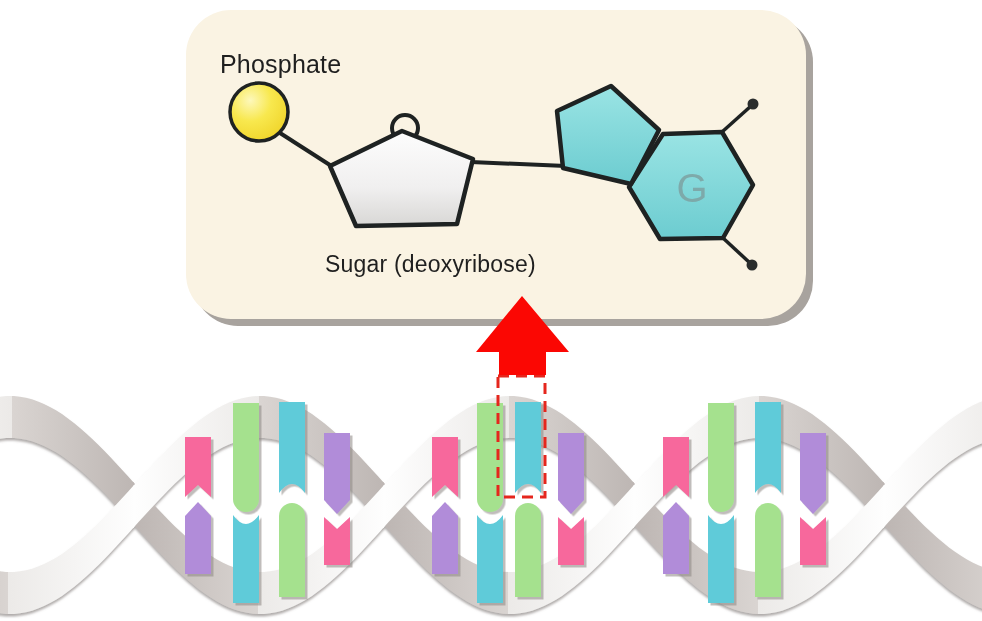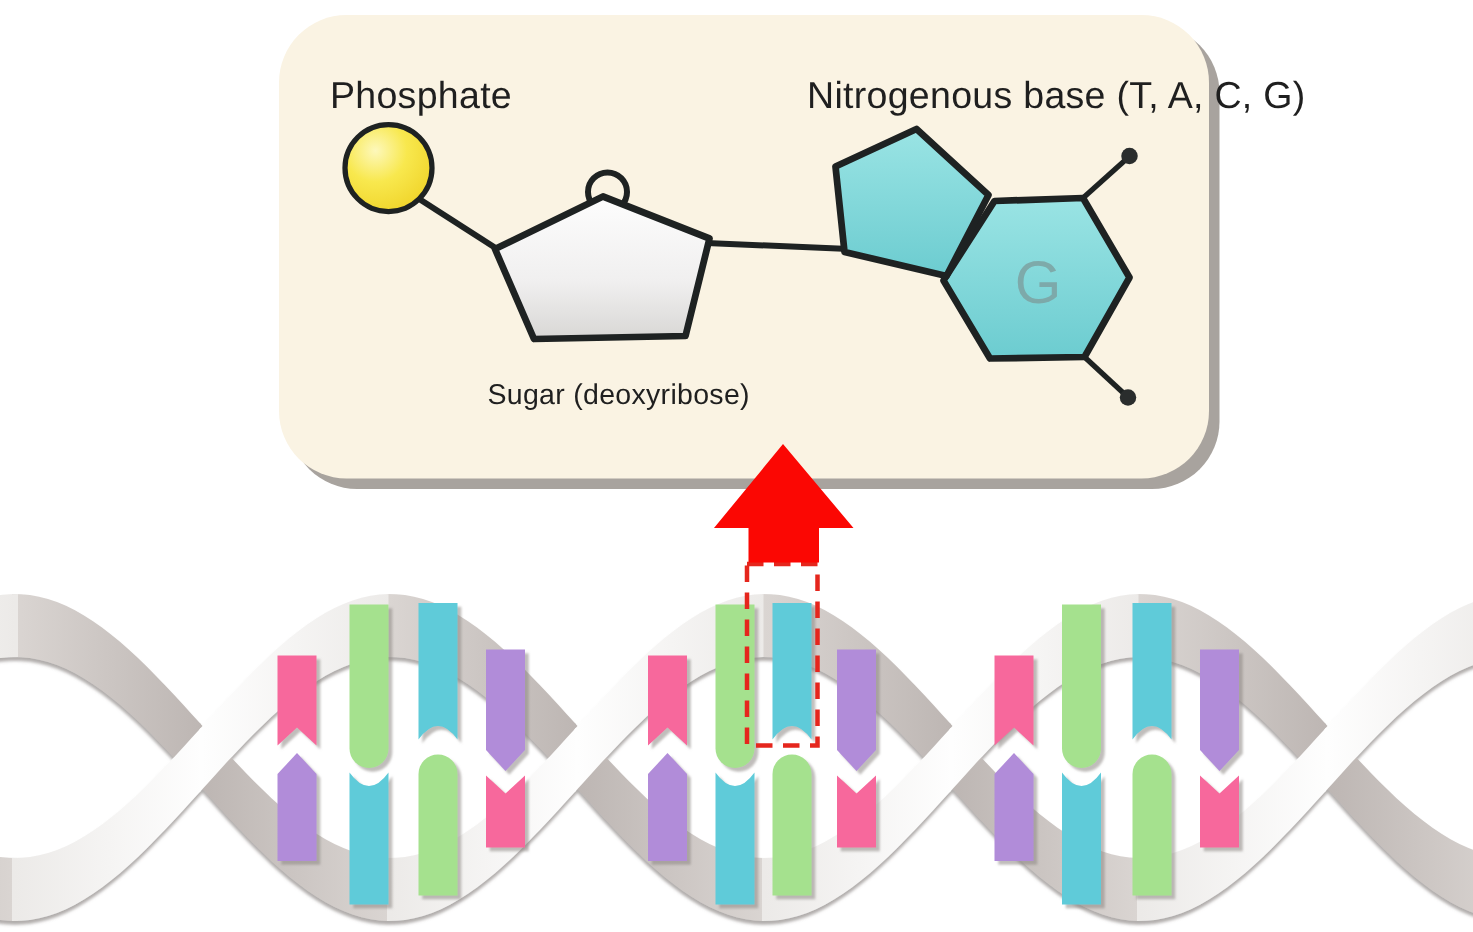--- a/index.html
+++ b/index.html
@@ -11,21 +11,21 @@
     position:absolute;left:186px;top:10px;width:620px;height:309px;
     border-radius:45px;
   }
   #scene-svg{position:absolute;left:0;top:0;width:982px;height:621px;}
   .label{
     position:absolute;color:#1f1f1f;font-size:25px;line-height:24px;
     letter-spacing:0.2px;white-space:nowrap;
   }
   .label-phosphate{left:220px;top:52px;}
   .label-base{left:538px;top:52px;}
-  .label-sugar{left:325px;top:252px;font-size:19px;}
+  .label-sugar{left:325px;top:252px;font-size:23px;}
   svg text{font-family:"Liberation Sans",sans-serif;}
 </style>
 </head>
 <body>
 
 <div class="scene">
 
   <div class="panel" style="background: rgb(250, 243, 227); box-shadow: rgb(168, 163, 158) 7px 7px 0px 0px;"></div>
 
   <svg id="scene-svg" viewBox="0 0 982 621">
@@ -193,16 +193,15 @@
         <circle cx="753" cy="104" r="5.5" fill="#2a2d2d"></circle>
         <line x1="723" y1="238" x2="750" y2="263" stroke="#1e2222" stroke-width="3.5"></line>
         <circle cx="752" cy="265" r="5.5" fill="#2a2d2d"></circle>
         <path d="M663,134 L722,132 L753,185 L723,238 L660,239 L629,187 Z" fill="url(#tealG)" stroke="#1e2222" stroke-width="4.5" stroke-linejoin="round"></path>
         <text x="692" y="202" text-anchor="middle" font-size="40" fill="#7da2a2" opacity="0.85">G</text>
         <path d="M563,168 L557,111 L611,86 L659,130 L631,184 Z" fill="url(#tealG)" stroke="#1e2222" stroke-width="4.5" stroke-linejoin="round"></path>
       </g>
     </svg>
 
   <div class="label label-phosphate">Phosphate</div>
-  <div class="label label-base">Nitrogenous base (T, A, C, G)</div>
   <div class="label label-sugar">Sugar (deoxyribose)</div>
 
 </div>
 
 </body></html>

